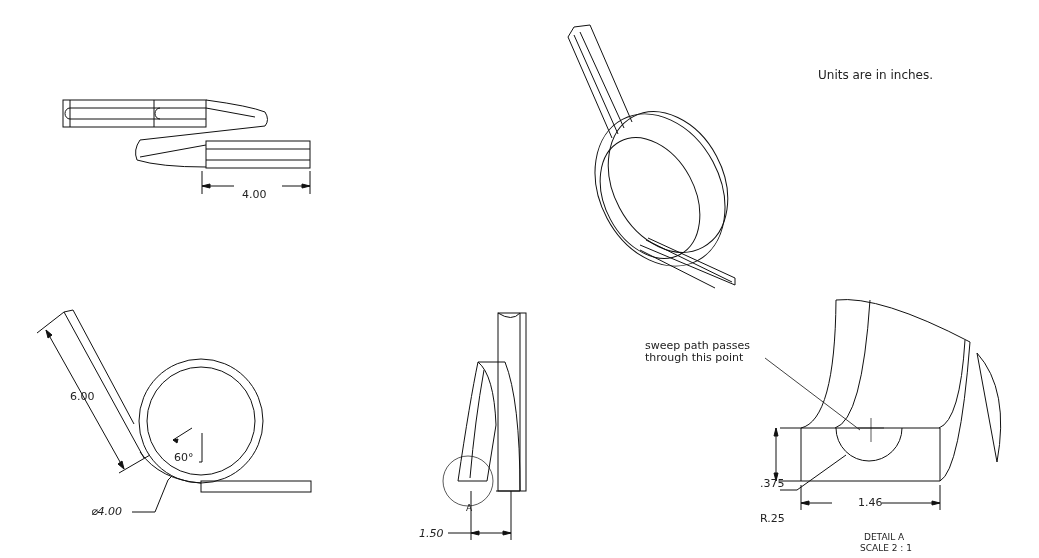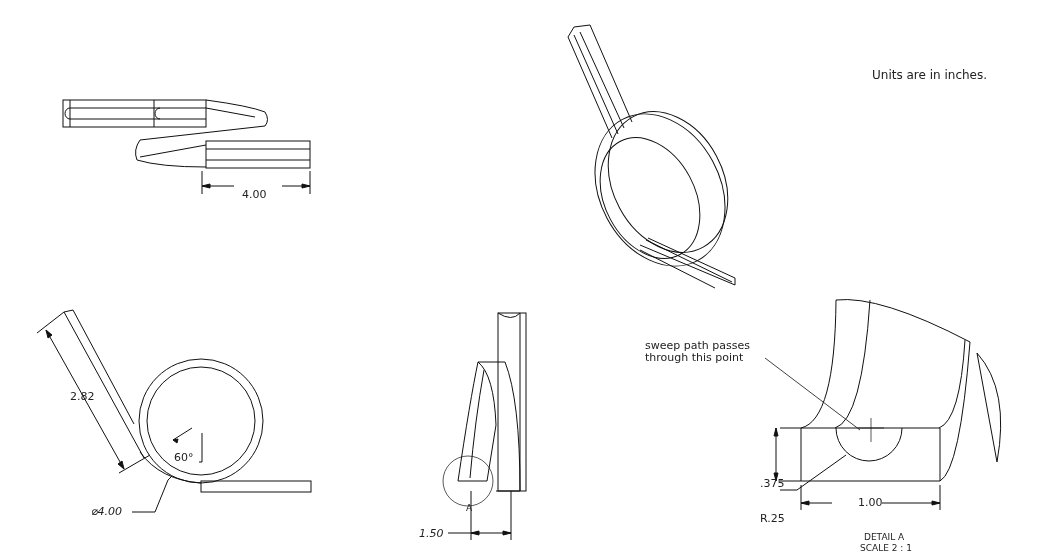--- a/index.html
+++ b/index.html
@@ -96,26 +96,26 @@
     <path d="M776,428 l-2,8 h4 z M776,481 l-2,-8 h4 z" fill="#111"></path>
     <path d="M780,490 L797,490 L846,455"></path>
     <line x1="801" y1="485" x2="801" y2="510"></line>
     <line x1="940" y1="485" x2="940" y2="510"></line>
     <line x1="801" y1="503" x2="832" y2="503"></line>
     <line x1="882" y1="503" x2="940" y2="503"></line>
     <path d="M801,503 l8,-2 v4 z M940,503 l-8,-2 v4 z" fill="#111"></path>
   </g>
 </svg>
 
-<div class="t" style="left:872px;top:69px;font-size:12px;">Units are in inches.</div>
+<div class="t" style="left:818px;top:69px;font-size:12px;">Units are in inches.</div>
 <div class="t" style="left:242px;top:181px;margin-top:8px;">4.00</div>
-<div class="t" style="left:70px;top:391px;">2.82</div>
+<div class="t" style="left:70px;top:391px;">6.00</div>
 <div class="t" style="left:174px;top:452px;">60°</div>
 <div class="t" style="left:91px;top:506px;font-style:italic;">⌀4.00</div>
 <div class="t" style="left:419px;top:528px;font-style:italic;">1.50</div>
 <div class="t" style="left:466px;top:504px;font-size:9px;">A</div>
 <div class="t" style="left:645px;top:340px;">sweep path passes</div>
 <div class="t" style="left:645px;top:352px;">through this point</div>
 <div class="t" style="left:760px;top:430px;margin-top:48px;">.375</div>
 <div class="t" style="left:760px;top:485px;margin-top:28px;">R.25</div>
-<div class="t" style="left:858px;top:497px;">1.00</div>
+<div class="t" style="left:858px;top:497px;">1.46</div>
 <div class="t" style="left:864px;top:533px;font-size:9px;">DETAIL A</div>
 <div class="t" style="left:860px;top:544px;font-size:9px;">SCALE 2 : 1</div>
 
 </body></html>

